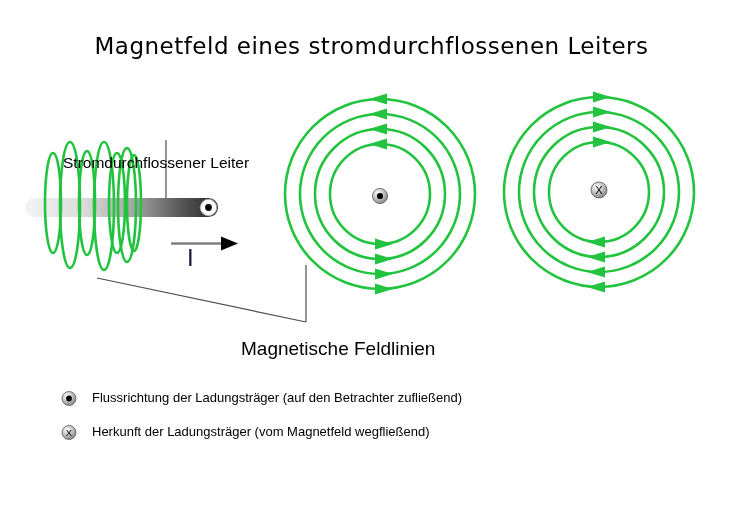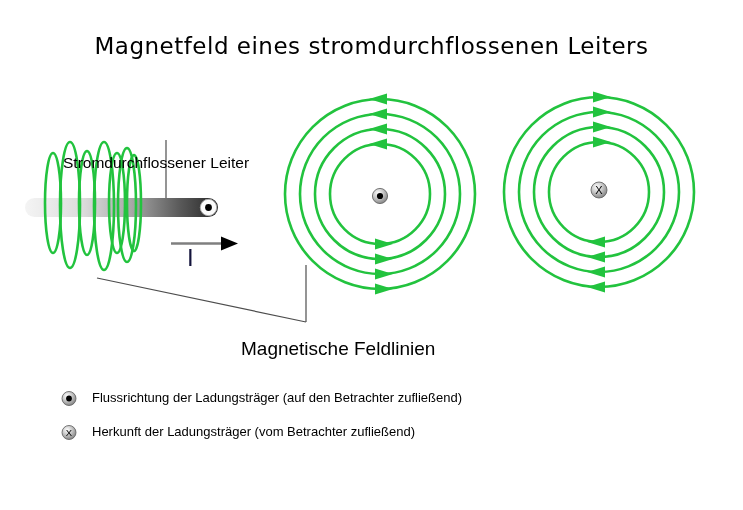--- a/index.html
+++ b/index.html
@@ -114,15 +114,15 @@
       <circle cx="69" cy="432.5" r="7" fill="url(#sphereGrad)" stroke="#5a5a5a" stroke-width="0.8"></circle>
       <text class="xglyph" x="69" y="436.2" font-size="9.5">X</text>
     </g>
   </svg>
 
   <div class="label title">Magnetfeld eines stromdurchflossenen Leiters</div>
   <div class="label conductor-label">Stromdurchflossener Leiter</div>
   <div class="label current-label">I</div>
   <div class="label fieldlines-label">Magnetische Feldlinien</div>
   <div class="label legend-text row1">Flussrichtung der Ladungsträger (auf den Betrachter zufließend)</div>
-  <div class="label legend-text row2">Herkunft der Ladungsträger (vom Betrachter zufließend)</div>
+  <div class="label legend-text row2">Herkunft der Ladungsträger (vom Magnetfeld wegfließend)</div>
 
 </div>
 
 </body></html>

